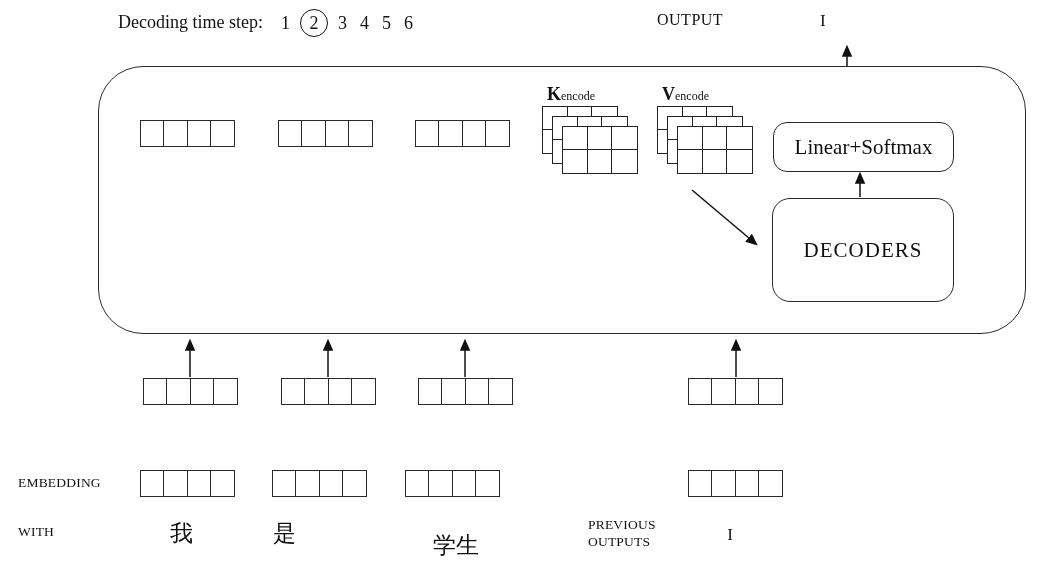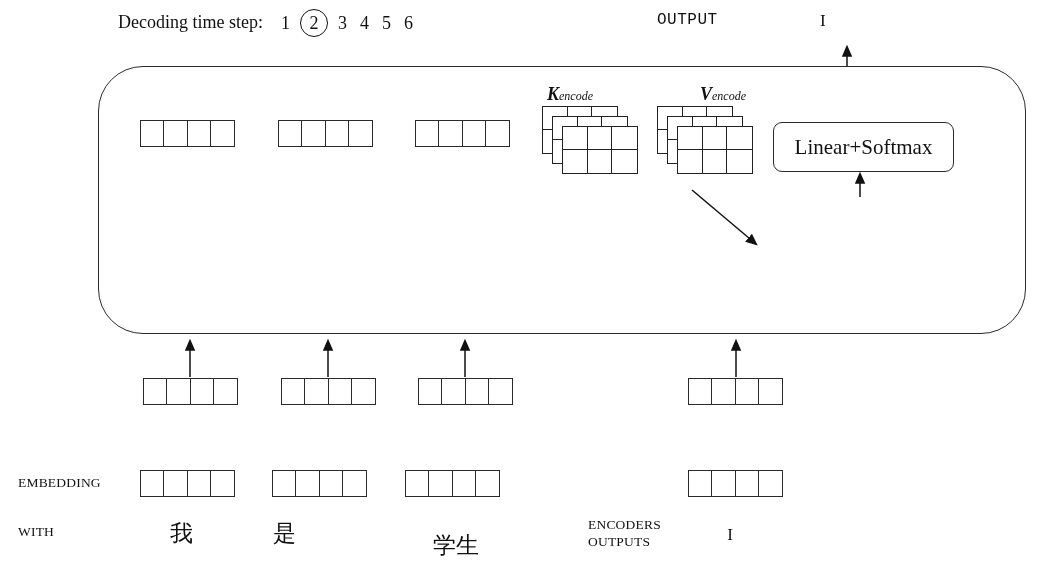--- a/index.html
+++ b/index.html
@@ -9,45 +9,45 @@
   }
   .abs{position:absolute;}
   
   .hdr-label{left:118px;top:12px;font-size:18px;white-space:nowrap;}
   .steps{left:281px;top:9px;display:flex;align-items:center;gap:13px;font-size:18px;}
   .step{line-height:28px;}
   .step-circle{
     width:26px;height:26px;border:1.6px solid #111;border-radius:50%;
     display:flex;align-items:center;justify-content:center;margin:0 -3px;line-height:1;
   }
-  .output-label{left:657px;top:11px;font-size:16px;letter-spacing:.5px;font-family:Liberation Mono, monospace;}
+  .output-label{left:657px;top:11px;font-size:16px;letter-spacing:.5px;}
   .output-value{left:820px;top:11px;font-size:17px;}
   
   .big-box{left:98px;top:66px;width:926px;height:266px;border:1.6px solid #2a2a2a;border-radius:45px;}
   .rbox{border:1.5px solid #2a2a2a;display:flex;align-items:center;justify-content:center;background:#fff;}
   .encoders{left:155px;top:198px;width:363px;height:102px;border-radius:18px;font-size:21px;letter-spacing:1px;}
   .decoders{left:772px;top:198px;width:180px;height:102px;border-radius:18px;font-size:21px;letter-spacing:1px;}
-  .linsoft{left:773px;top:122px;width:179px;height:48px;border-radius:9px;font-size:21px;}
+  .linsoft{left:773px;top:122px;width:179px;height:48px;border-radius:14px;font-size:21px;}
   
   .vec{display:flex;height:27px;}
   .vec .cell{
     width:25px;height:27px;box-sizing:border-box;border:1.6px solid #2a2a2a;
     background:#fff;margin-left:-1.6px;
   }
   .vec .cell:first-child{margin-left:0;}
   
   .stack{width:98px;height:70px;}
   .layer{
     position:absolute;width:76px;height:48px;box-sizing:border-box;background:#fff;
     border:1.6px solid #222;display:grid;grid-template-columns:repeat(3,1fr);grid-template-rows:repeat(2,1fr);
   }
   .mcell{border-right:1.6px solid #222;border-bottom:1.6px solid #222;}
   .mcell:nth-child(3n){border-right:none;}
   .mcell:nth-child(n+4){border-bottom:none;}
-  .kv-label{font-size:12px;white-space:nowrap;font-style:italic;}
+  .kv-label{font-size:12px;white-space:nowrap;}
   .kv-label b{font-size:18px;font-weight:bold;}
   
   .side-label{font-size:13.5px;line-height:16.5px;letter-spacing:.2px;white-space:nowrap;}
   .token{font-size:23px;text-align:center;}
   .prev-token{font-size:17px;text-align:center;}
   
   .overlay{left:0;top:0;width:1046px;height:564px;pointer-events:none;}
 </style>
 </head>
 <body>
@@ -110,21 +110,21 @@
       <div class="layer" style="left: 20px; top: 20px;">
         <div class="mcell"></div>
         <div class="mcell"></div>
         <div class="mcell"></div>
         <div class="mcell"></div>
         <div class="mcell"></div>
         <div class="mcell"></div>
       </div>
     </div>
 
-  <div class="abs kv-label" style="left:700px;top:84px;">
+  <div class="abs kv-label" style="left:662px;top:84px;">
     <b>V</b><span>encode</span>
   </div>
   <div class="abs stack" style="left:657px;top:106px;">
       <div class="layer" style="left: 0px; top: 0px;">
         <div class="mcell"></div>
         <div class="mcell"></div>
         <div class="mcell"></div>
         <div class="mcell"></div>
         <div class="mcell"></div>
         <div class="mcell"></div>
@@ -142,20 +142,23 @@
         <div class="mcell"></div>
         <div class="mcell"></div>
         <div class="mcell"></div>
         <div class="mcell"></div>
         <div class="mcell"></div>
       </div>
     </div>
 
   <div class="abs rbox linsoft">
     <span>Linear+Softmax</span>
+  </div>
+  <div class="abs rbox decoders">
+    <span>DECODERS</span>
   </div>
 
   <div class="abs vec" style="left:143px;top:378px;">
       <div class="cell"></div>
       <div class="cell"></div>
       <div class="cell"></div>
       <div class="cell"></div>
     </div>
   <div class="abs vec" style="left:281px;top:378px;">
       <div class="cell"></div>
@@ -197,21 +200,21 @@
   <div class="abs vec" style="left:688px;top:470px;">
       <div class="cell"></div>
       <div class="cell"></div>
       <div class="cell"></div>
       <div class="cell"></div>
     </div>
 
   <div class="abs side-label" style="left:18px;top:475px;">EMBEDDING</div>
   <div class="abs side-label" style="left:18px;top:524px;">WITH</div>
   <div class="abs side-label" style="left:588px;top:517px;">
-    <div>ENCODERS</div>
+    <div>PREVIOUS</div>
     <div>OUTPUTS</div>
   </div>
 
   <div class="abs token" style="left:159px;top:518px;width:45px;">我</div>
   <div class="abs token" style="left:262px;top:518px;width:45px;">是</div>
   <div class="abs token" style="left:410px;top:518px;width:92px;margin-top:12px;">学生</div>
   <div class="abs prev-token" style="left:722px;top:525px;width:16px;">I</div>
 
   <svg class="abs overlay" viewBox="0 0 1046 564" xmlns="http://www.w3.org/2000/svg">
     <defs>

